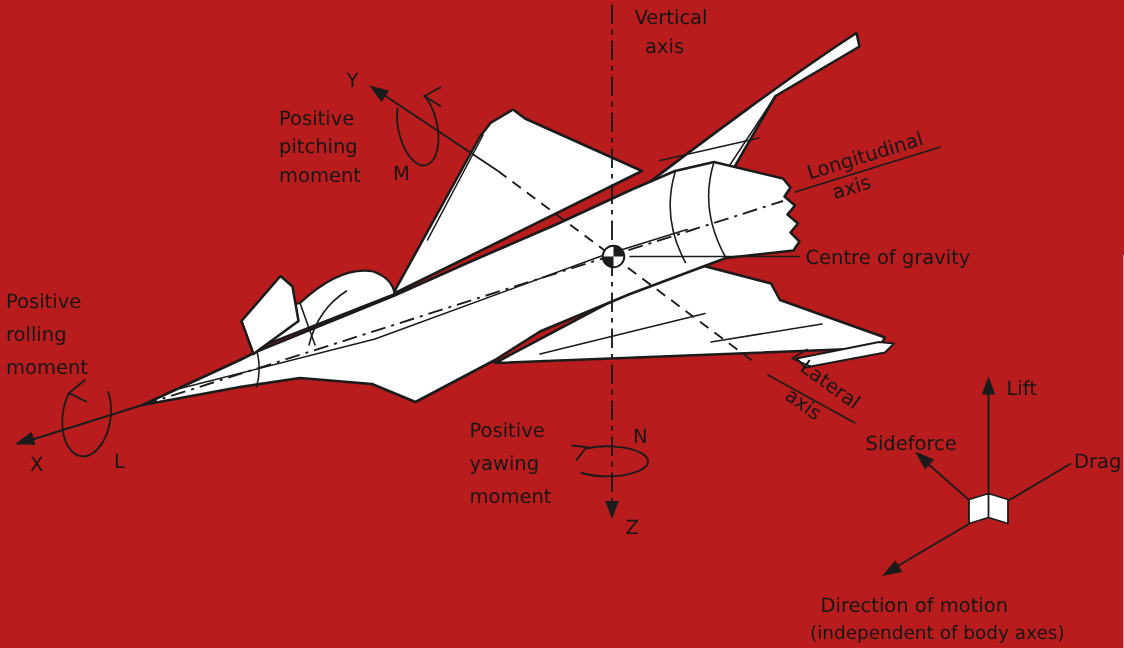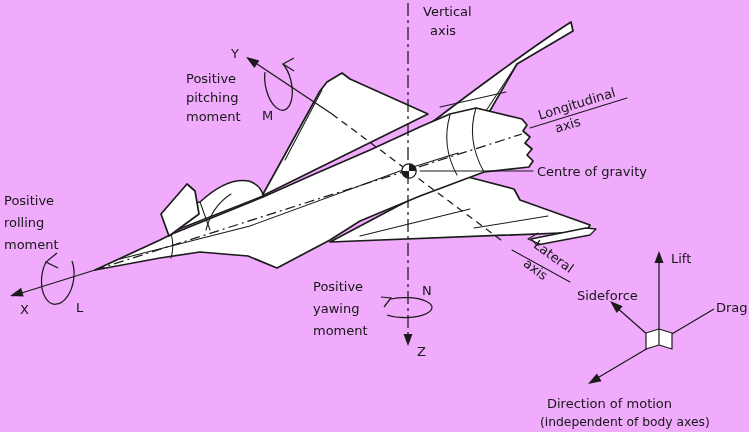--- a/index.html
+++ b/index.html
@@ -1,17 +1,17 @@
 <!DOCTYPE html>
 <html><head>
 <meta charset="utf-8">
 <style>
   html,body{margin:0;padding:0;background:#ffffff;}
   .stage{
-    position:relative;width:749px;height:432px;background:#f0abfc;
+    position:relative;width:749px;height:432px;background:#b91c1c;
     font-family:"DejaVu Sans",sans-serif;overflow:hidden;
   }
   svg{position:absolute;left:0;top:0;}
   .inkfill{stroke:#1b1b1b;fill:#ffffff;stroke-width:1.7;stroke-linejoin:round;}
   .thin  {stroke:#1b1b1b;fill:none;stroke-width:1.05;stroke-linejoin:round;stroke-linecap:round;}
   .axisln{stroke:#1b1b1b;fill:none;stroke-width:1.25;stroke-linecap:butt;}
   .arrow {fill:#1b1b1b;stroke:none;}
   text{fill:#161616;font-size:13px;font-family:"DejaVu Sans",sans-serif;}
   .small{font-size:12.3px;}
 </style>

